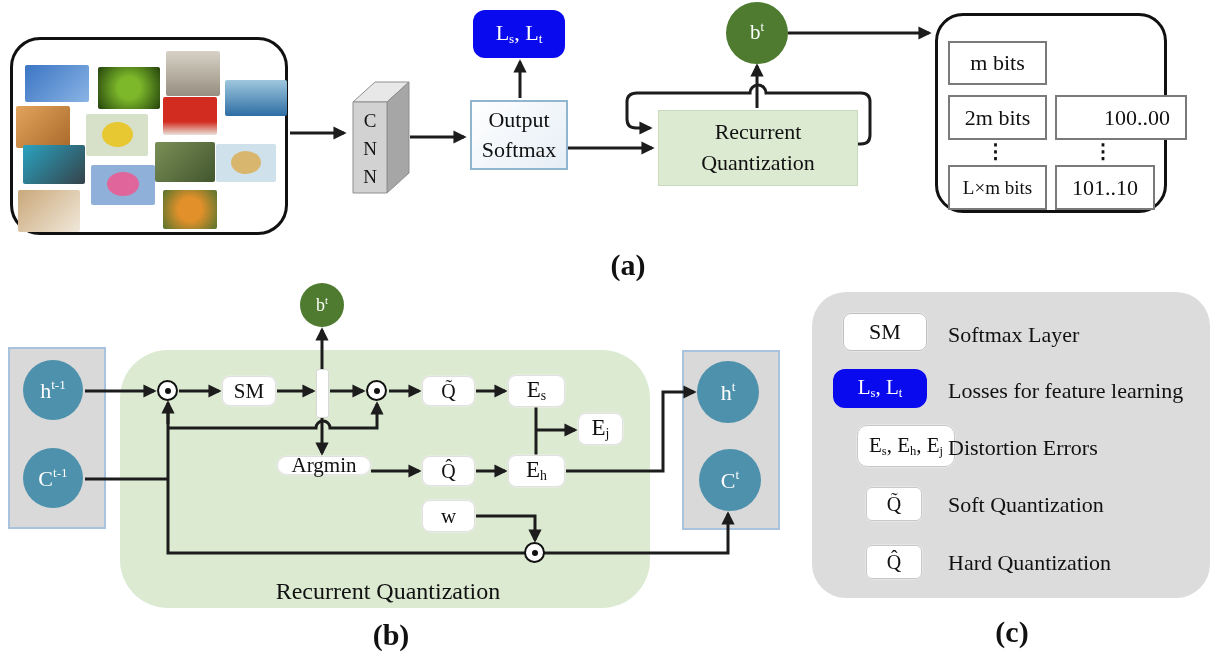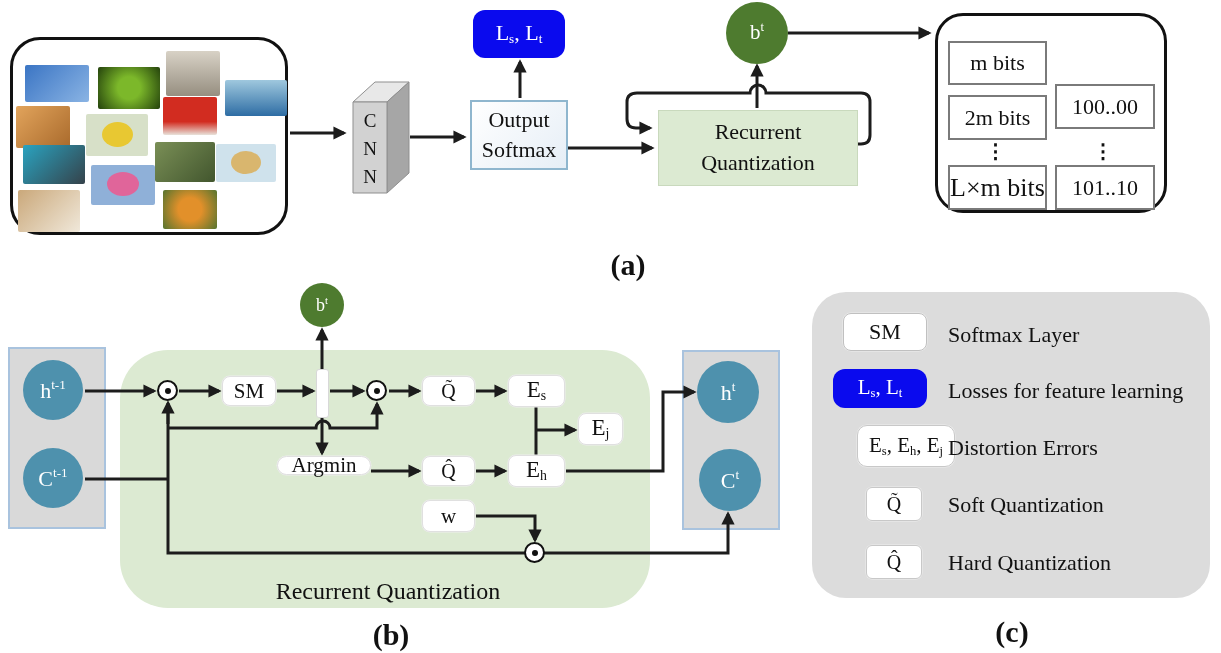--- a/index.html
+++ b/index.html
@@ -122,24 +122,24 @@
     <span>Quantization</span>
   </div>
 
   <div class="node circ" style="left:726px;top:2px;width:62px;height:62px;background:#4e7b2f;font-size:21px;">
     <span><span>b</span><span class="sup">t</span></span>
   </div>
 
   <div class="node" style="left:935px;top:13px;width:232px;height:200px;border:3px solid #111;border-radius:28px;background:#fff;">
     <div class="cell" style="left:10px;top:25px;width:95px;height:40px;">m bits</div>
     <div class="cell" style="left:10px;top:79px;width:95px;height:41px;">2m bits</div>
-    <div class="cell" style="left:117px;top:68px;width:96px;height:41px;">100..00</div>
+    <div class="cell" style="left:117px;top:79px;width:96px;height:41px;padding-left:32px;">100..00</div>
     <div class="dots" style="left:10px;top:124px;width:95px;height:22px;">⋮</div>
     <div class="dots" style="left:117px;top:124px;width:96px;height:22px;">⋮</div>
-    <div class="cell" style="left:10px;top:149px;width:95px;height:41px;font-size:26px;">L×m bits</div>
+    <div class="cell" style="left:10px;top:149px;width:95px;height:41px;font-size:19px;">L×m bits</div>
     <div class="cell" style="left:117px;top:149px;width:96px;height:41px;">101..10</div>
   </div>
 
 
   <div class="caption" style="left:578px;top:248px;width:100px;">(a)</div>
 
   <div class="node circ" style="left:23px;top:360px;width:60px;height:60px;background:#4e91ad;font-size:22px;">
     <span><span>h</span><span class="sup">t-1</span></span>
   </div>
   <div class="node circ" style="left:23px;top:448px;width:60px;height:60px;background:#4e91ad;font-size:22px;">

